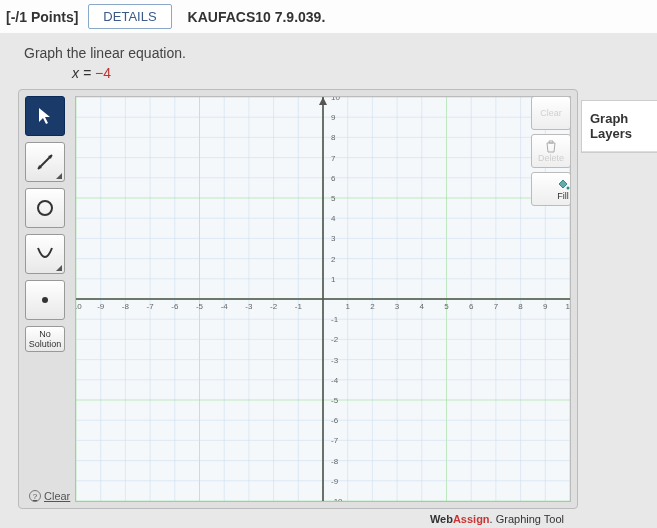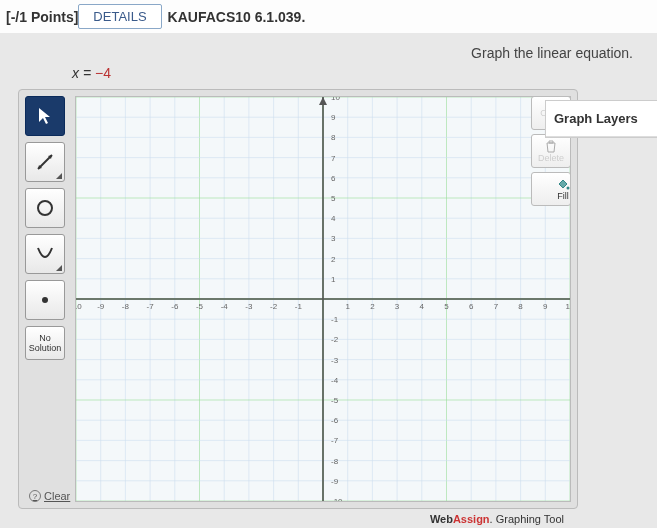--- a/index.html
+++ b/index.html
@@ -1,52 +1,52 @@
 <!DOCTYPE html>
 <html><head>
 <meta charset="utf-8">
 <style>
   * { box-sizing: border-box; margin: 0; padding: 0; }
   body { font-family: Arial, sans-serif; background: #e8e8e8; width: 657px; height: 528px; overflow: hidden; position: relative; color: #333; }
-  .header { display: flex; align-items: center; padding: 4px 6px; background: #fdfdfd; }
+  .header { display: flex; align-items: center; gap: 10px; padding: 4px 6px; background: #fdfdfd; }
   .points { font-size: 14px; font-weight: bold; }
   .details-btn { border: 1px solid #8aa8c8; background: #fff; color: #3a5a8a; padding: 4px 14px; font-size: 13px; cursor: pointer; border-radius: 2px; }
   .book-ref { font-size: 14px; font-weight: bold; margin-left: 6px; }
-  .prompt { padding: 12px 24px 2px; font-size: 14px; color: #444; text-align: right; }
+  .prompt { padding: 12px 24px 2px; font-size: 14px; color: #444; }
   .equation { padding: 2px 72px 8px; font-size: 14px; color: #333; font-style: italic; }
   .equation .neg { color: #b33; font-style: normal; }
   .canvas-wrap { position: relative; margin-left: 18px; width: 560px; }
   .graph-panel { background: #e0e0e0; border: 1px solid #bbb; border-radius: 4px; display: flex; padding: 6px; width: 560px; height: 420px; position: relative; }
   .toolbar { display: flex; flex-direction: column; gap: 6px; margin-right: 6px; width: 44px; }
   .tool { width: 40px; height: 40px; border: 1px solid #999; background: linear-gradient(#fff,#e8e8e8); border-radius: 3px; display:flex; align-items:center; justify-content:center; cursor:pointer; position: relative; }
   .tool.active { background: #1a3a6a; border-color:#0a2a5a; }
   .tool .corner { position:absolute; right:2px; bottom:2px; width:0; height:0; border-left:6px solid transparent; border-bottom:6px solid #555; }
   .tool svg { width: 20px; height: 20px; }
-  .tool.nosol { height: 34px; font-size: 9px; line-height: 10px; text-align:center; color:#333; }
+  .tool.nosol { height: 26px; font-size: 9px; line-height: 10px; text-align:center; color:#333; }
   .plot { flex:1; background:#f4f8fa; border:1px solid #bbb; position:relative; overflow:hidden; }
   .grid { position:absolute; inset:0; }
   .right-tools { position:absolute; right:6px; top:6px; display:flex; flex-direction:column; gap:4px; }
   .rt-btn { width:40px; height:34px; border:1px solid #bbb; background:linear-gradient(#fff,#eee); border-radius:3px; font-size:9px; display:flex; align-items:center; justify-content:center; flex-direction:column; cursor:pointer; color:#777;}
   .rt-btn.fill { color:#333;padding-left:24px; }
   .rt-btn svg{width:14px;height:14px;}
   .help { position:absolute; left:10px; bottom:6px; font-size:11px; color:#555; display:flex; align-items:center; gap:3px; cursor:pointer; text-decoration: underline;}
   .help-icon{width:12px;height:12px;border:1px solid #777; border-radius:50%; font-size:8px; display:flex;align-items:center;justify-content:center;}
   .branding { position:absolute; right:14px; bottom:-16px; font-size:11px; }
   .branding .wa1{color:#333;font-weight:bold;} .branding .wa2{color:#c33;font-weight:bold;}
-  .side-panel { position:absolute; right:0; top:100px; width:112px; background:#fff; border:1px solid #ccc; border-right:none; }
+  .side-panel { position:absolute; right:0; top:100px; width:76px; background:#fff; border:1px solid #ccc; border-right:none; }
   .sp-head { font-weight:bold; font-size:13px; padding:10px 8px; border-bottom:1px solid #ddd; }
   .sp-body { font-size:11px; padding:8px; color:#555; line-height:15px; }
 </style>
 </head>
 <body>
 
 <div class="header">
   <span class="points">[-/1 Points]</span>
   <button class="details-btn">DETAILS</button>
-  <span class="book-ref">KAUFACS10 6.1.039.</span>
+  <span class="book-ref">KAUFACS10 7.9.039.</span>
 </div>
 
 <div class="prompt">Graph the linear equation.</div>
 <div class="equation">
   <span>x = </span><span class="neg">−4</span>
 </div>
 
 <div class="canvas-wrap">
   <div class="graph-panel">
     <div class="toolbar">

